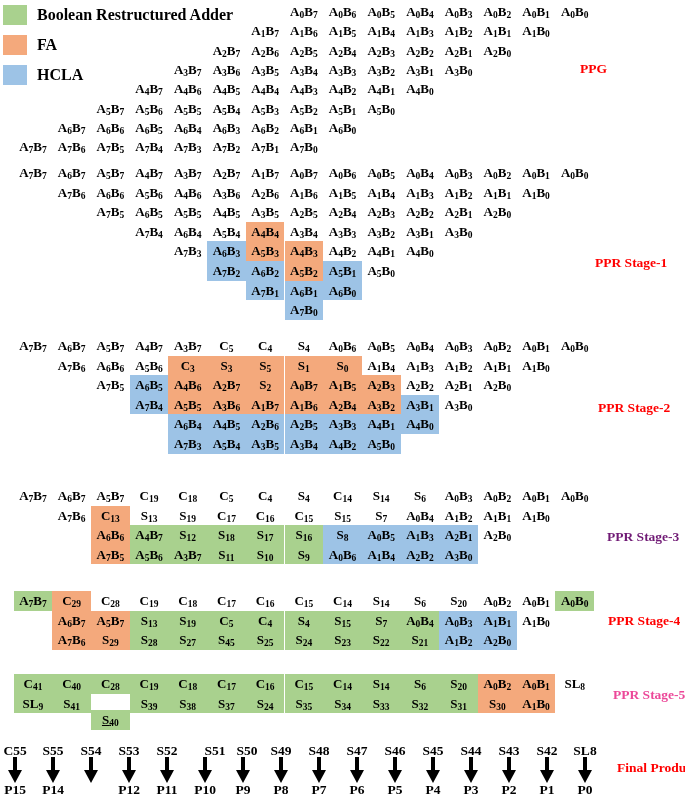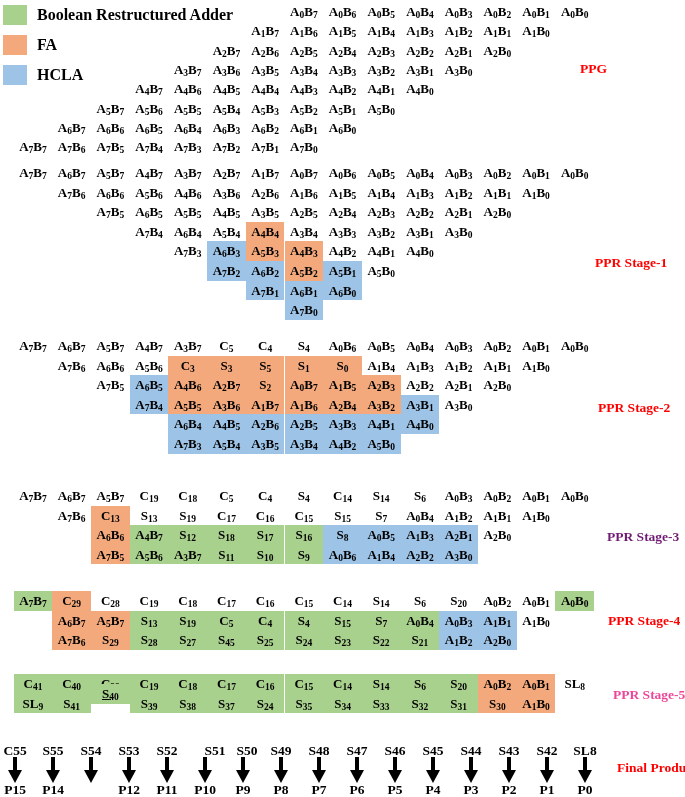--- a/index.html
+++ b/index.html
@@ -340,21 +340,21 @@
       <div class="cell" style="left: 284.5px; top: 674px; width: 38.7px; height: 19.6px; line-height: 19.6px; background: rgb(169, 209, 142);">C<span class="ss">15</span></div>
       <div class="cell" style="left: 323.2px; top: 674px; width: 38.7px; height: 19.6px; line-height: 19.6px; background: rgb(169, 209, 142);">C<span class="ss">14</span></div>
       <div class="cell" style="left: 361.9px; top: 674px; width: 38.7px; height: 19.6px; line-height: 19.6px; background: rgb(169, 209, 142);">S<span class="ss">14</span></div>
       <div class="cell" style="left: 400.6px; top: 674px; width: 38.7px; height: 19.6px; line-height: 19.6px; background: rgb(169, 209, 142);">S<span class="ss">6</span></div>
       <div class="cell" style="left: 439.3px; top: 674px; width: 38.7px; height: 19.6px; line-height: 19.6px; background: rgb(169, 209, 142);">S<span class="ss">20</span></div>
       <div class="cell" style="left: 478px; top: 674px; width: 38.7px; height: 19.6px; line-height: 19.6px; background: rgb(244, 169, 124);">A<span class="ss">0</span>B<span class="ss">2</span></div>
       <div class="cell" style="left: 516.7px; top: 674px; width: 38.7px; height: 19.6px; line-height: 19.6px; background: rgb(244, 169, 124);">A<span class="ss">0</span>B<span class="ss">1</span></div>
       <div class="cell" style="left: 555.4px; top: 674px; width: 38.7px; height: 19.6px; line-height: 19.6px;">SL<span class="ss">8</span></div>
       <div class="cell" style="left: 13.6px; top: 693.6px; width: 38.7px; height: 19.6px; line-height: 19.6px; background: rgb(169, 209, 142);">SL<span class="ss">9</span></div>
       <div class="cell" style="left: 52.3px; top: 693.6px; width: 38.7px; height: 19.6px; line-height: 19.6px; background: rgb(169, 209, 142);">S<span class="ss">41</span></div>
-      <div class="cell" style="left: 91px; top: 684px; width: 38.7px; height: 19.6px; line-height: 19.6px; background: rgb(169, 209, 142); text-decoration: underline;">S<span class="ss">40</span></div>
+      <div class="cell" style="left: 91px; top: 710px; width: 38.7px; height: 19.6px; line-height: 19.6px; background: rgb(169, 209, 142); text-decoration: underline;">S<span class="ss">40</span></div>
       <div class="cell" style="left: 129.7px; top: 693.6px; width: 38.7px; height: 19.6px; line-height: 19.6px; background: rgb(169, 209, 142);">S<span class="ss">39</span></div>
       <div class="cell" style="left: 168.4px; top: 693.6px; width: 38.7px; height: 19.6px; line-height: 19.6px; background: rgb(169, 209, 142);">S<span class="ss">38</span></div>
       <div class="cell" style="left: 207.1px; top: 693.6px; width: 38.7px; height: 19.6px; line-height: 19.6px; background: rgb(169, 209, 142);">S<span class="ss">37</span></div>
       <div class="cell" style="left: 245.8px; top: 693.6px; width: 38.7px; height: 19.6px; line-height: 19.6px; background: rgb(169, 209, 142);">S<span class="ss">24</span></div>
       <div class="cell" style="left: 284.5px; top: 693.6px; width: 38.7px; height: 19.6px; line-height: 19.6px; background: rgb(169, 209, 142);">S<span class="ss">35</span></div>
       <div class="cell" style="left: 323.2px; top: 693.6px; width: 38.7px; height: 19.6px; line-height: 19.6px; background: rgb(169, 209, 142);">S<span class="ss">34</span></div>
       <div class="cell" style="left: 361.9px; top: 693.6px; width: 38.7px; height: 19.6px; line-height: 19.6px; background: rgb(169, 209, 142);">S<span class="ss">33</span></div>
       <div class="cell" style="left: 400.6px; top: 693.6px; width: 38.7px; height: 19.6px; line-height: 19.6px; background: rgb(169, 209, 142);">S<span class="ss">32</span></div>
       <div class="cell" style="left: 439.3px; top: 693.6px; width: 38.7px; height: 19.6px; line-height: 19.6px; background: rgb(169, 209, 142);">S<span class="ss">31</span></div>
       <div class="cell" style="left: 478px; top: 693.6px; width: 38.7px; height: 19.6px; line-height: 19.6px; background: rgb(244, 169, 124);">S<span class="ss">30</span></div>

